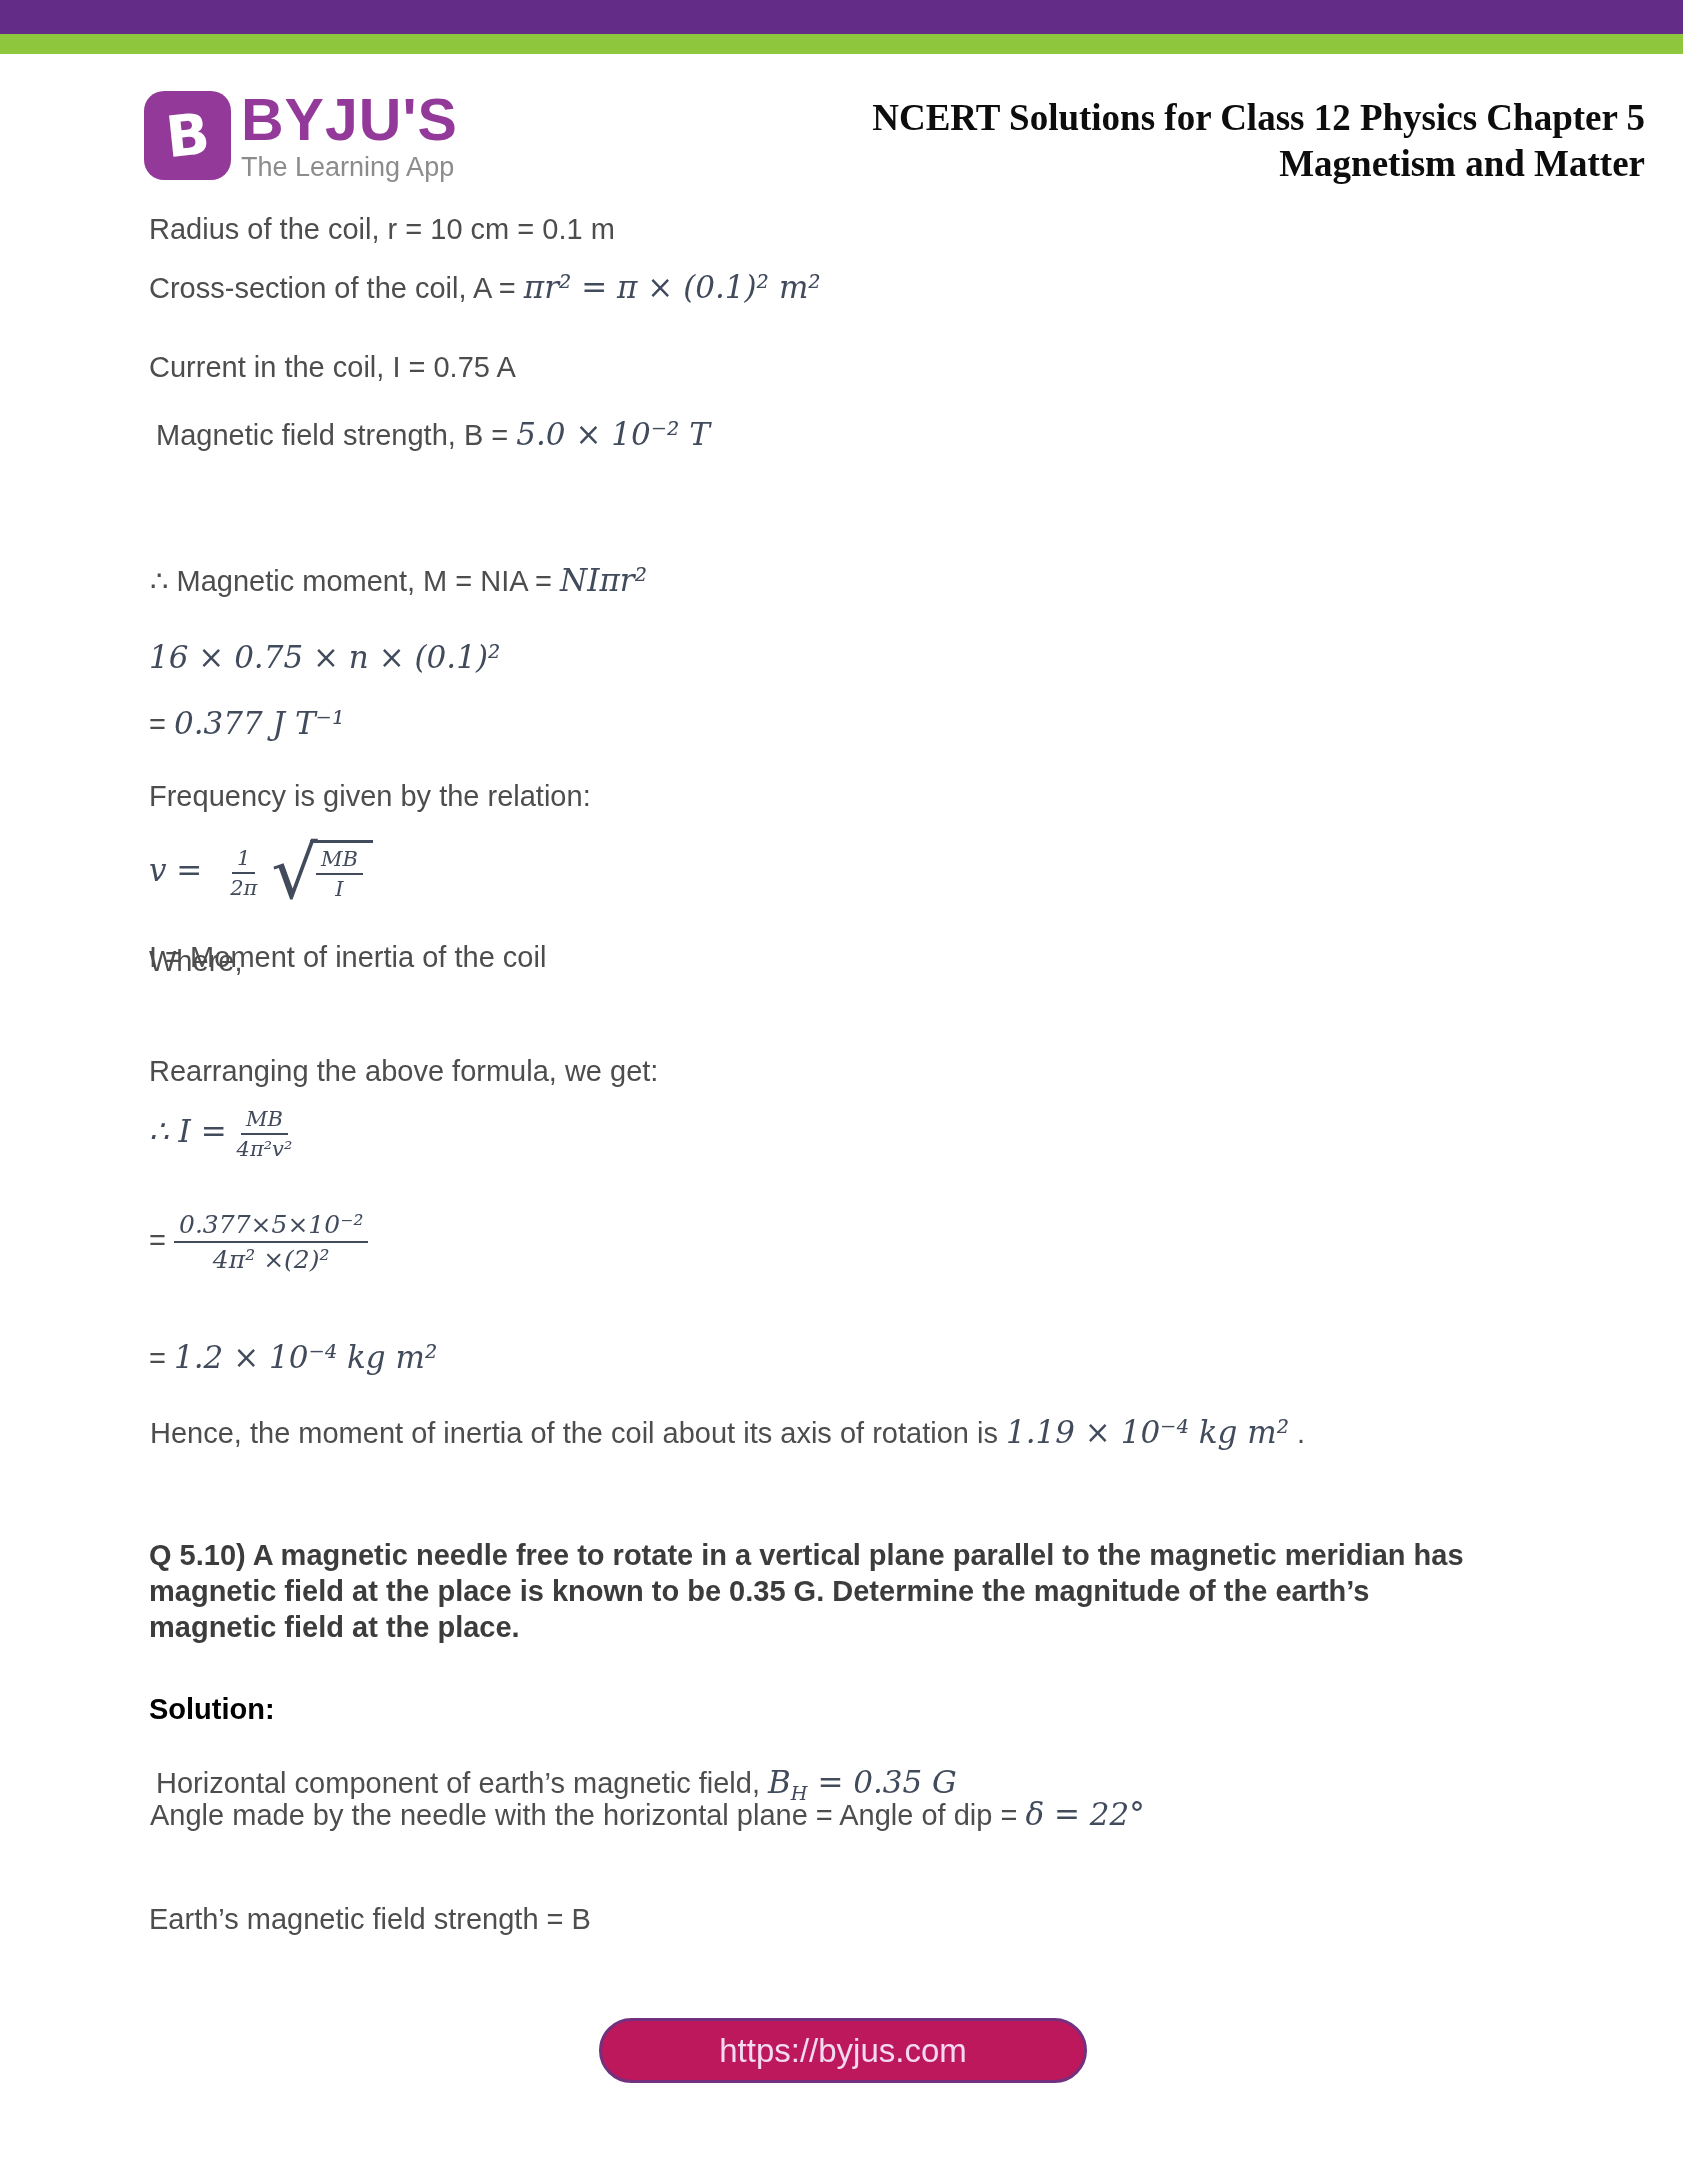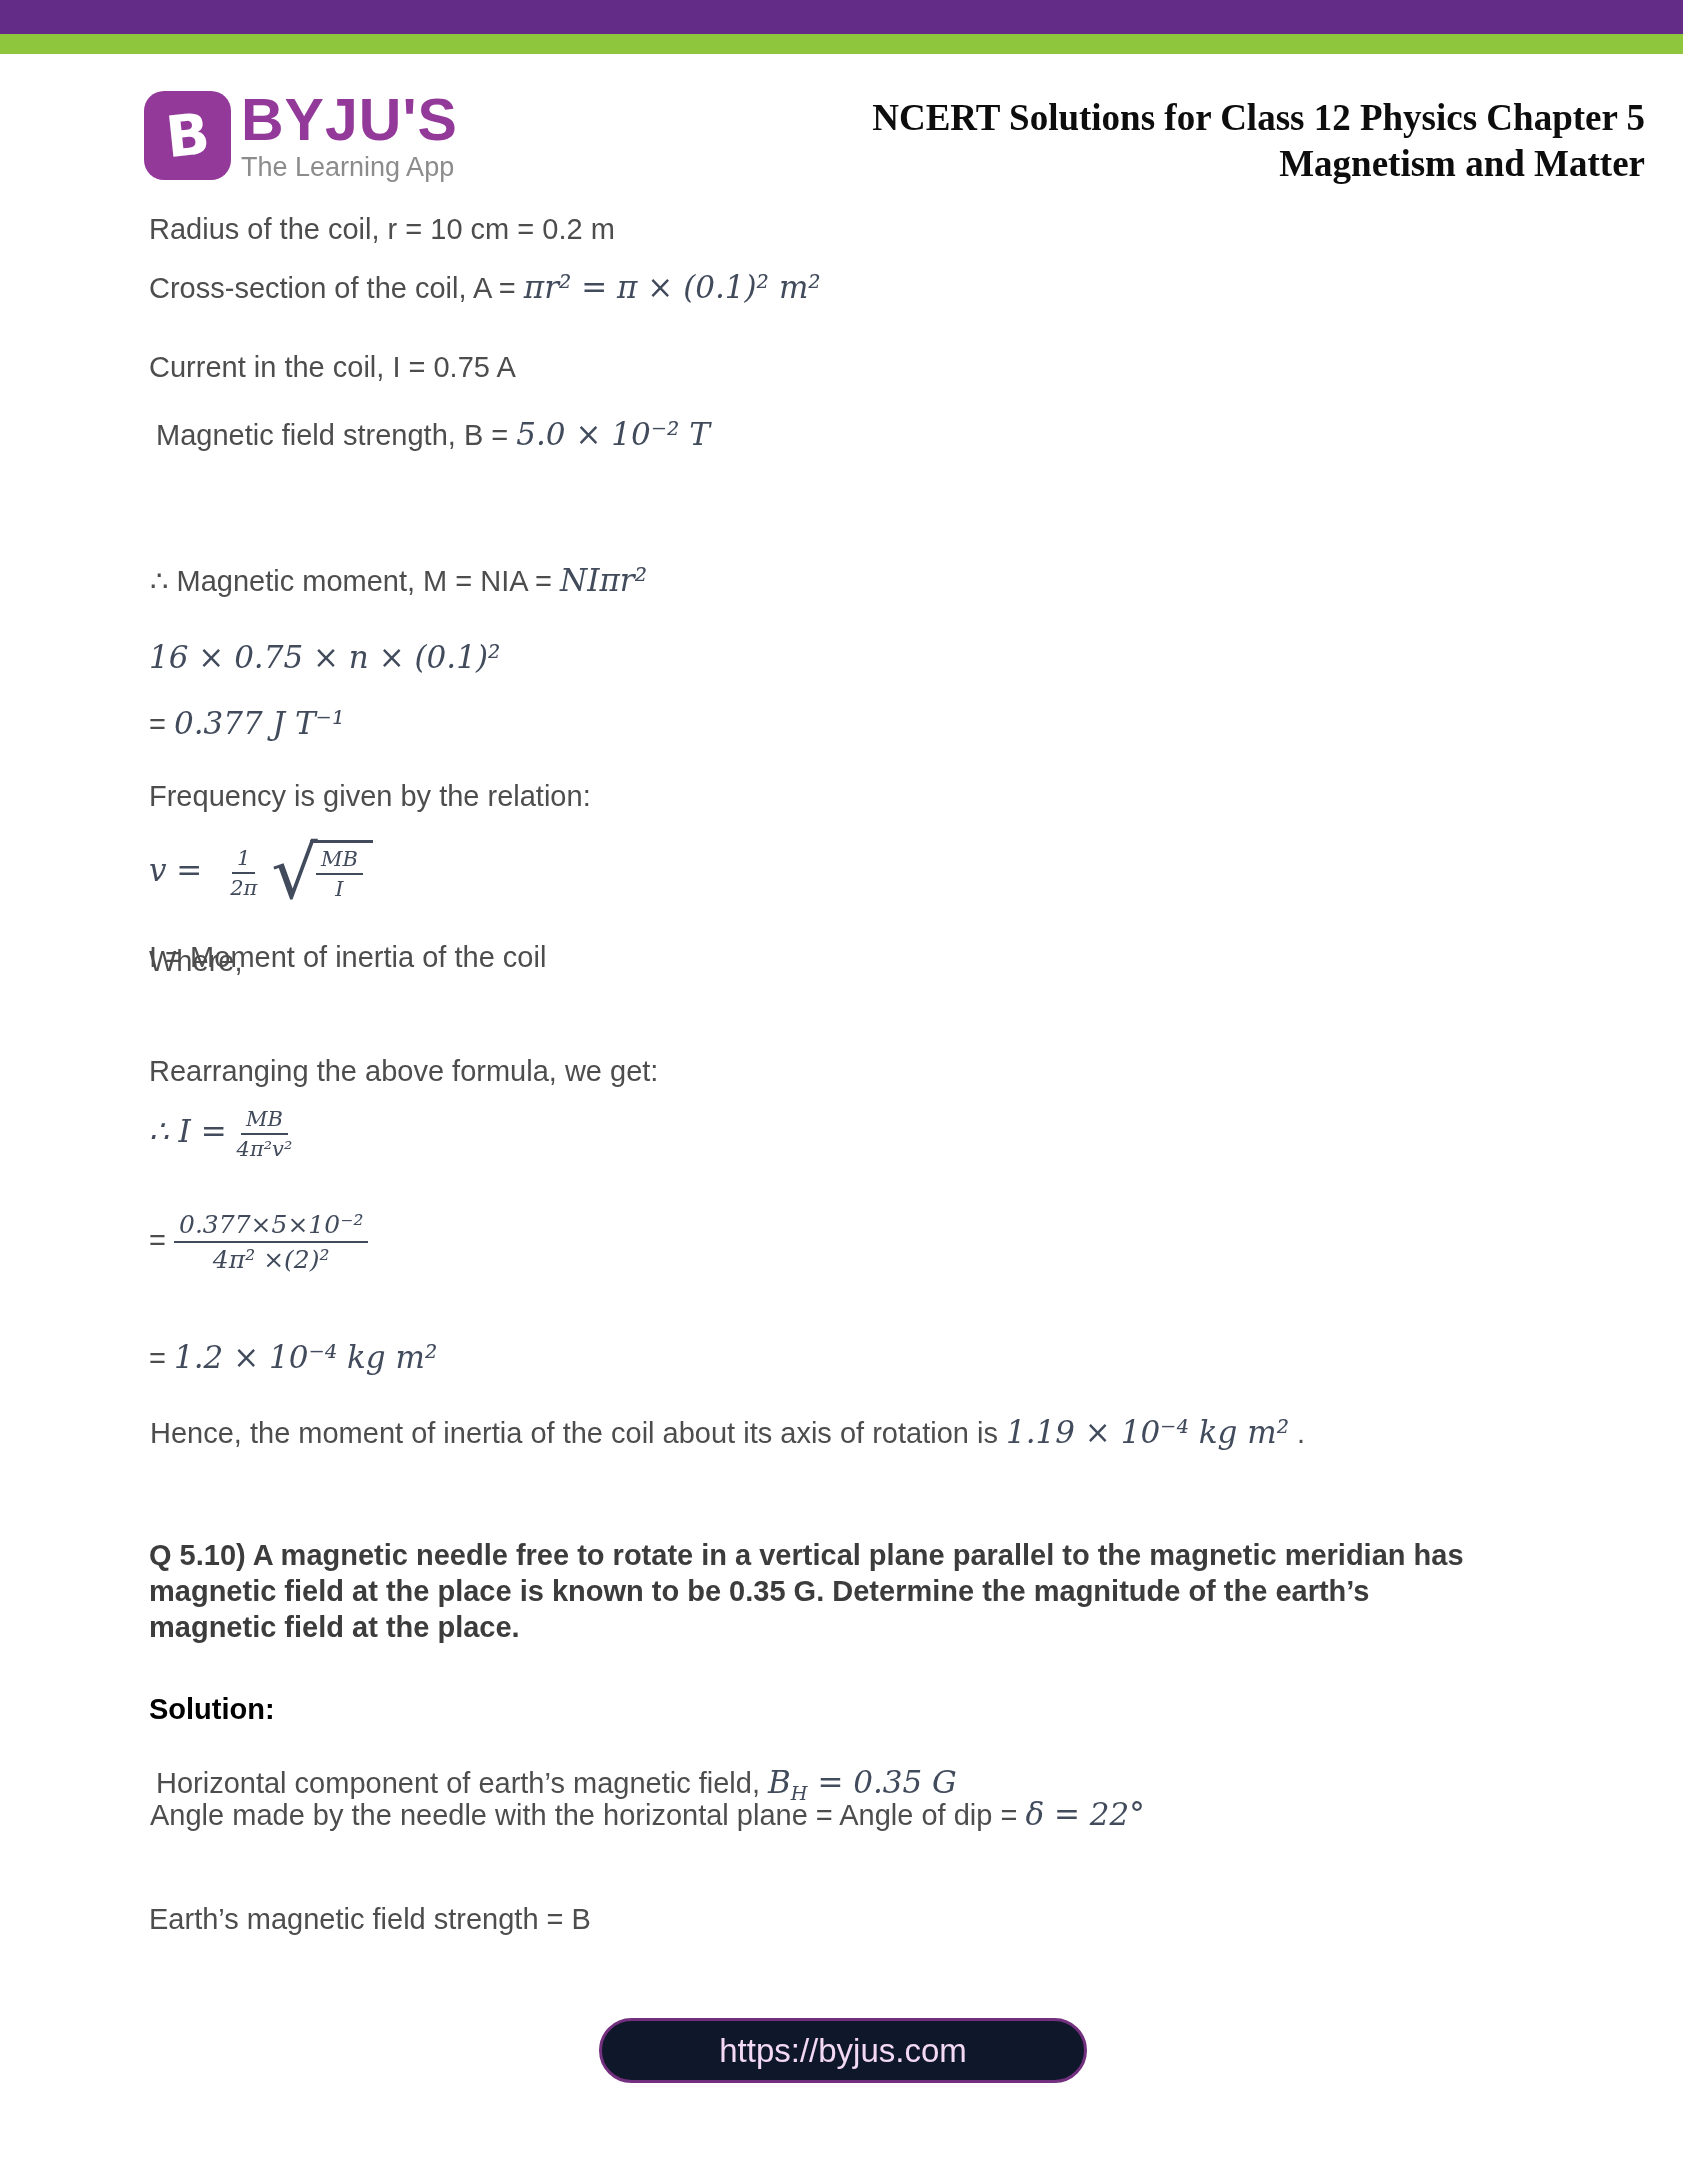--- a/index.html
+++ b/index.html
@@ -60,21 +60,21 @@
   .frac-sm { font-size: 21px; }
   .frac-md { font-size: 25px; }
   .sqrt { display: inline-flex; margin-left: 6px; vertical-align: middle; }
   .sqrt-sym { font-style: normal; font-size: 73px; line-height: 0.9; font-family: "DejaVu Sans", sans-serif; color: #414b5c; }
   .sqrt-body { border-top: 3px solid #414b5c; padding: 4px 10px 0 6px; margin-left: -8px; align-self: flex-start; }
   .eq-sign { font-family: "DejaVu Serif", serif; color: #414b5c; }
 
   
   .footer-btn {
     position: absolute; top: 2018px; left: 599px; width: 482px; height: 59px;
-    background: #0f172a; border: 3px solid #73307e; border-radius: 34px;
+    background: #be185d; border: 3px solid #73307e; border-radius: 34px;
     display: flex; align-items: center; justify-content: center;
     color: #f3d9f3; font-size: 33px; cursor: pointer;
   }
 </style>
 </head>
 <body>
 
 <div class="page">
 
   <div class="bar-purple"></div>
@@ -89,21 +89,21 @@
       <div class="logo-tagline">The Learning App</div>
     </div>
   </div>
 
   <div class="doc-title">
     <div>NCERT Solutions for Class 12 Physics Chapter 5</div>
     <div>Magnetism and Matter</div>
   </div>
 
   <div class="row" style="top:213px;">
-    <span>Radius of the coil, r = 10 cm = 0.2 m</span>
+    <span>Radius of the coil, r = 10 cm = 0.1 m</span>
   </div>
 
   <div class="row" style="top:269px;">
     <span>Cross-section of the coil, A = </span><span class="math">πr² =  π ×  (0.1)² m²</span>
   </div>
 
   <div class="row" style="top:351px;">
     <span>Current in the coil, I = 0.75 A</span>
   </div>
 

